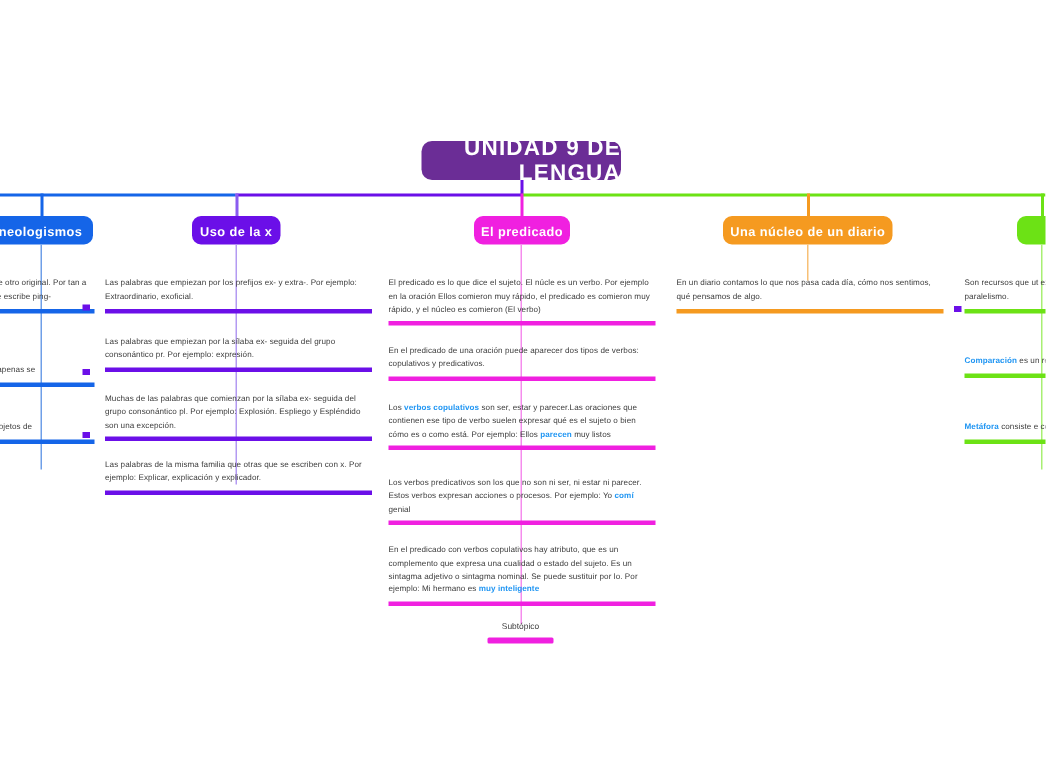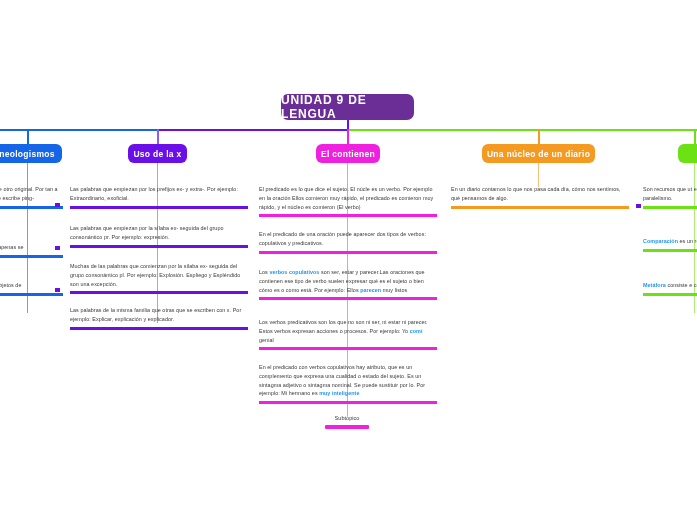--- a/index.html
+++ b/index.html
@@ -12,25 +12,25 @@
   #canvas { position: relative; width: 697px; height: 520px; }
 
   
   .root-node {
     position: absolute;
     left: 281px; top: 94px;
     width: 133px; height: 26px;
     background: #6b2d96;
     border-radius: 7px;
     color: #ffffff;
-    font-size: 12px;
+    font-size: 15px;
     font-weight: bold;
     letter-spacing: 0.8px;
     display: flex; align-items: center; justify-content: center;
-    text-align: left;
+    text-align: right;
   }
 
   
   .trunk-seg { position: absolute; height: 2px; top: 129px; }
   .drop { position: absolute; width: 2px; }
 
   
   .pill {
     position: absolute; height: 19px;
     border-radius: 6px;
@@ -120,21 +120,21 @@
   </div>
   <div class="topic" style="left:70px; top:262px; width:178px;">
     <div class="topic-text">Muchas de las palabras que comienzan por la sílaba ex- seguida del grupo consonántico pl. Por ejemplo: Explosión. Espliego y Espléndido son una excepción.</div>
     <div class="topic-bar" style="background:#6b0fe8;"></div>
   </div>
   <div class="topic" style="left:70px; top:306px; width:178px;">
     <div class="topic-text">Las palabras de la misma familia que otras que se escriben con x. Por ejemplo: Explicar, explicación y explicador.</div>
     <div class="topic-bar" style="background:#6b0fe8;"></div>
   </div>
 
-  <div class="pill" style="left:316px; top:144px; width:64px; background:#f020e0;">El contienen</div>
+  <div class="pill" style="left:316px; top:144px; width:64px; background:#f020e0;">El predicado</div>
 
   <div class="spine" style="left:347px; top:163px; height:253px; background:#f58ced;"></div>
 
   <div class="topic" style="left:259px; top:185px; width:178px;">
     <div class="topic-text">El predicado es lo que dice el sujeto. El núcle es un verbo. Por ejemplo en la oración Ellos comieron muy rápido, el predicado es comieron muy rápido, y el núcleo es comieron (El verbo)</div>
     <div class="topic-bar" style="background:#f020e0;"></div>
   </div>
   <div class="topic" style="left:259px; top:230px; width:178px;">
     <div class="topic-text">En el predicado de una oración puede aparecer dos tipos de verbos: copulativos y predicativos.</div>
     <div class="topic-bar" style="background:#f020e0;"></div>

